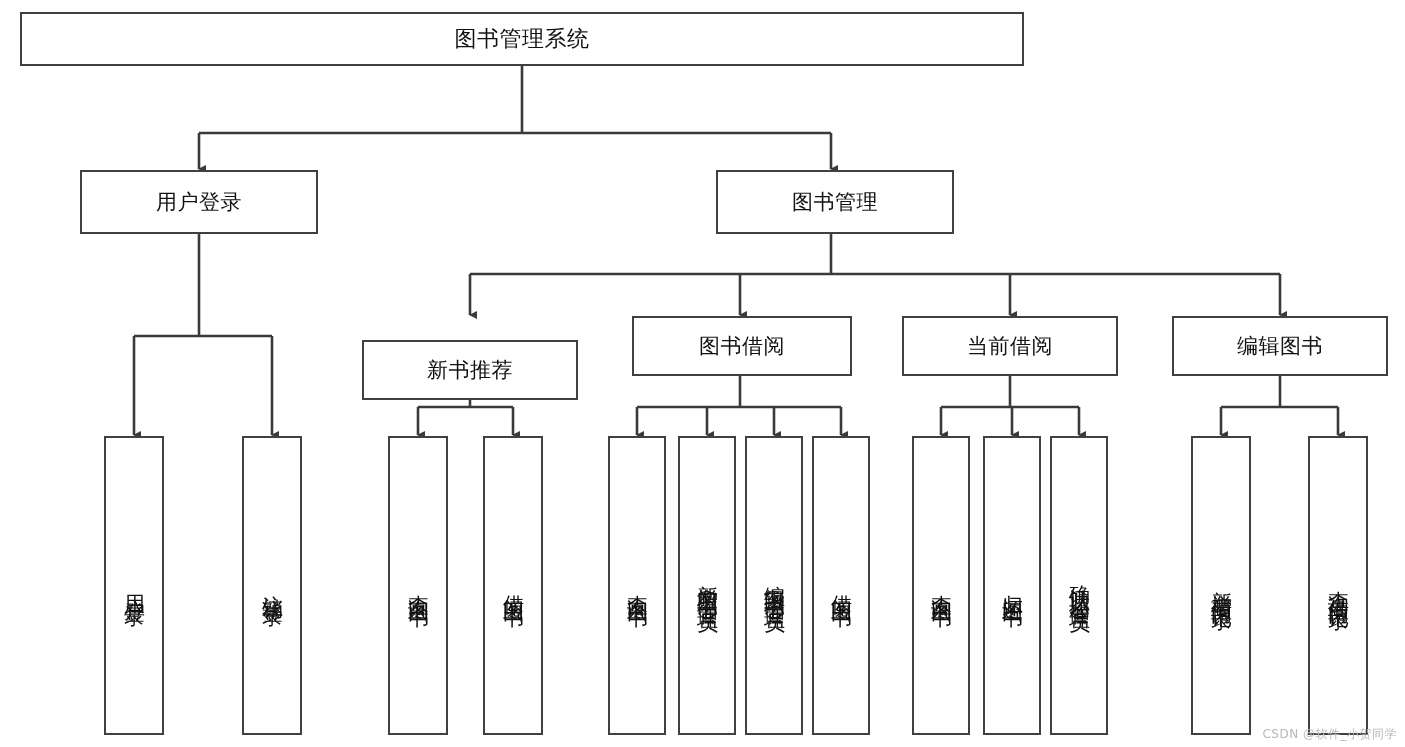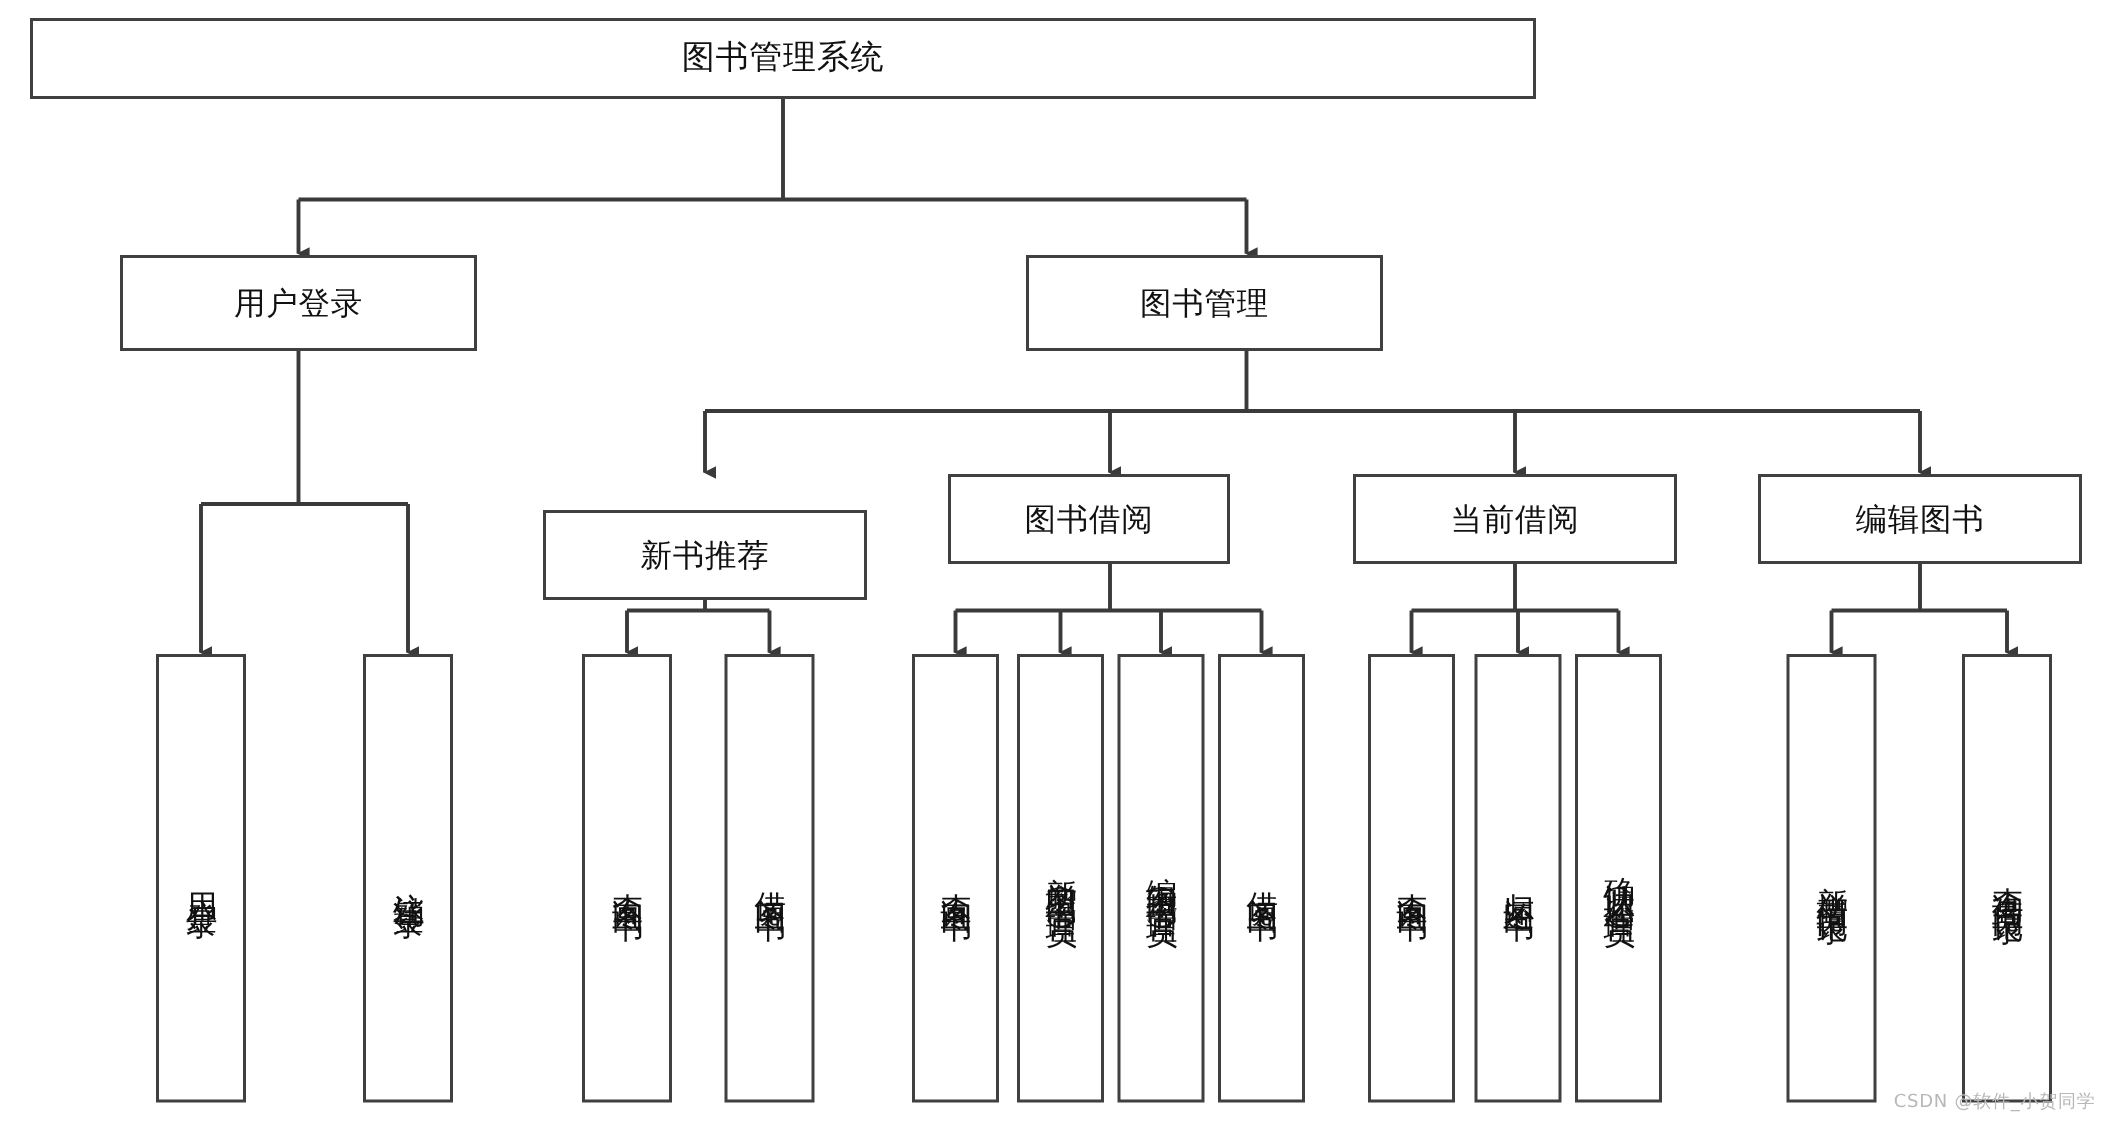--- a/index.html
+++ b/index.html
@@ -125,27 +125,27 @@
       </g>
   </svg>
 
   <div id="nodes-host">
       <div class="node horizontal root" style="left: 20px; top: 12px; width: 1004px; height: 54px;">
         <span class="node-label">图书管理系统</span>
       </div>
       <div class="node horizontal" style="left: 80px; top: 170px; width: 238px; height: 64px;">
         <span class="node-label">用户登录</span>
       </div>
-      <div class="node horizontal" style="left: 684px; top: 170px; width: 238px; height: 64px;">
+      <div class="node horizontal" style="left: 716px; top: 170px; width: 238px; height: 64px;">
         <span class="node-label">图书管理</span>
       </div>
       <div class="node horizontal" style="left: 362px; top: 316px; width: 216px; height: 60px; margin-top: 24px;">
         <span class="node-label">新书推荐</span>
       </div>
-      <div class="node horizontal" style="left: 632px; top: 316px; width: 188px; height: 60px;">
+      <div class="node horizontal" style="left: 632px; top: 316px; width: 220px; height: 60px;">
         <span class="node-label">图书借阅</span>
       </div>
       <div class="node horizontal" style="left: 902px; top: 316px; width: 216px; height: 60px; justify-content: center;">
         <span class="node-label">当前借阅</span>
       </div>
       <div class="node horizontal" style="left: 1172px; top: 316px; width: 216px; height: 60px;">
         <span class="node-label">编辑图书</span>
       </div>
       <div class="node vertical" style="left: 104px; top: 436px; width: 60px; height: 299px;">
         <span class="node-label">用户登录</span>

